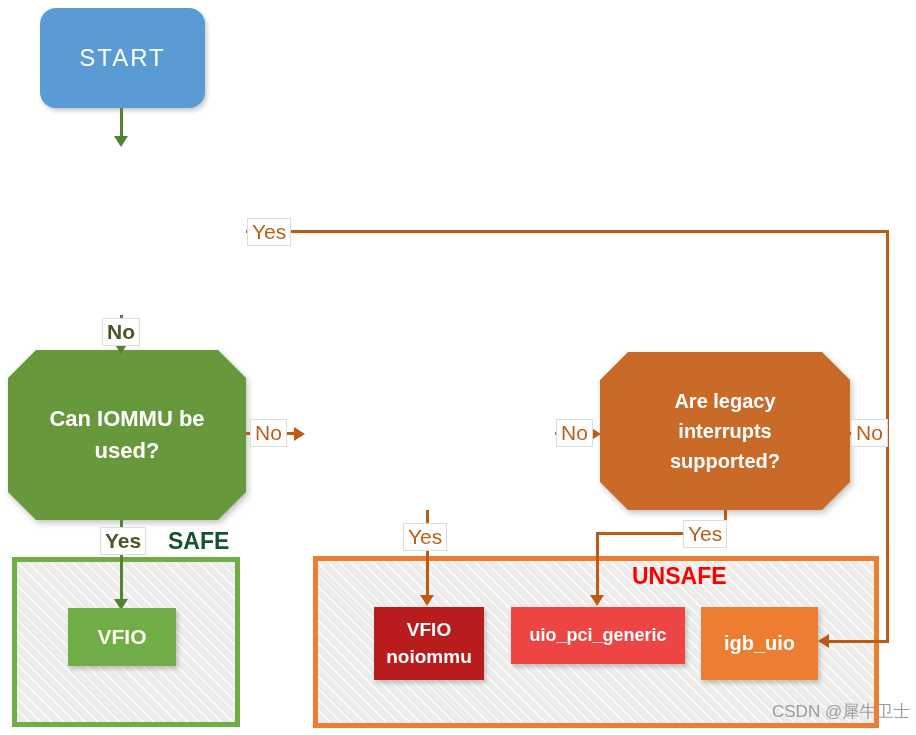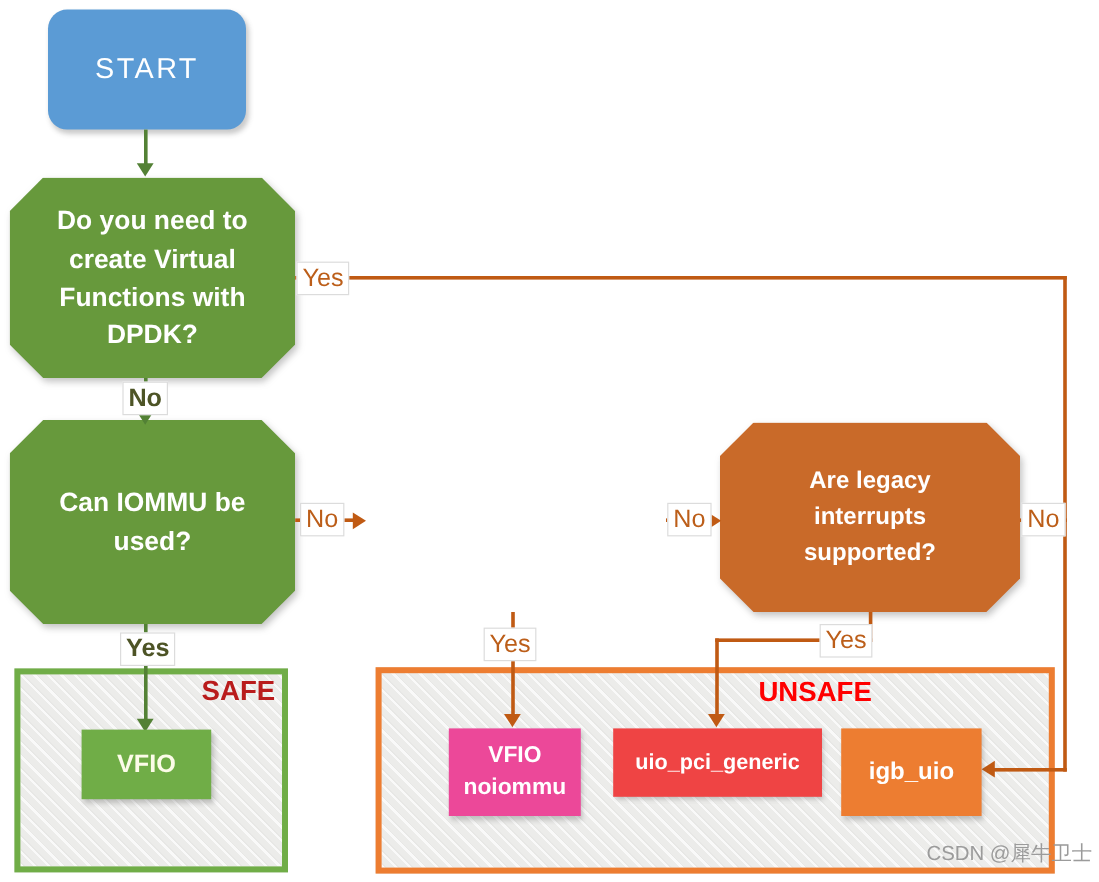--- a/index.html
+++ b/index.html
@@ -56,21 +56,21 @@
   
   .watermark{position:absolute;left:772px;top:700px;z-index:9;color:#9B9B9B;font-size:17px;}
 </style>
 </head>
 <body>
 
 <div id="canvas">
 
   <div class="group group-safe" style="left:12px;top:557px;width:218px;height:160px;"></div>
   <div class="group group-unsafe" style="left:313px;top:556px;width:556px;height:162px;"></div>
-  <div class="group-label" style="left:168px;top:562px;color:#b91c1c;">SAFE</div>
+  <div class="group-label" style="left:168px;top:528px;color:#14532d;">SAFE</div>
   <div class="group-label" style="left:632px;top:563px;color:#FF0000;">UNSAFE</div>
 
   <div class="line line-g" style="left:120px;top:108px;width:3px;height:30px;"></div>
   <div class="ah ah-down-g" style="left:114px;top:136px;"></div>
 
   <div class="line line-o" style="left:246px;top:230px;width:643px;height:3px;"></div>
   <div class="line line-o" style="left:886px;top:230px;width:3px;height:413px;"></div>
   <div class="line line-o" style="left:828px;top:640px;width:61px;height:3px;"></div>
   <div class="ah ah-left-o" style="left:818px;top:634px;"></div>
 
@@ -93,44 +93,39 @@
 
   <div class="line line-o" style="left:724px;top:510px;width:3px;height:25px;"></div>
   <div class="line line-o" style="left:596px;top:532px;width:131px;height:3px;"></div>
   <div class="line line-o" style="left:596px;top:532px;width:3px;height:66px;"></div>
   <div class="ah ah-down-o" style="left:590px;top:595px;"></div>
 
   <div class="startbox">
     <span>START</span>
   </div>
 
-  <div class="oct-wrap" style="left:8px;top:148px;width:238px;height:167px;">
-    <div class="octagon oct-green" style="font-size:22px;line-height:1.45;padding:0 12px;box-sizing:border-box;">
-      <span>Do you need to create Virtual Functions with DPDK?</span>
-    </div>
-  </div>
 
   <div class="oct-wrap" style="left:8px;top:350px;width:238px;height:170px;">
     <div class="octagon oct-green" style="font-size:22px;line-height:1.45;padding:0 18px;box-sizing:border-box;">
       <span>Can IOMMU be used?</span>
     </div>
   </div>
 
 
   <div class="oct-wrap" style="left:600px;top:352px;width:250px;height:158px;">
     <div class="octagon oct-orange" style="font-size:20px;line-height:1.5;padding:12px 48px;box-sizing:border-box;">
       <span>Are legacy interrupts supported?</span>
     </div>
   </div>
 
   <div class="resultbox" style="left:68px;top:608px;width:108px;height:58px;background:#70AD47;font-size:21px;color:#FCFCE8;">
     <span>VFIO</span>
   </div>
 
-  <div class="resultbox" style="left:374px;top:607px;width:110px;height:73px;background:#ec4899;font-size:19px;line-height:1.4;">
+  <div class="resultbox" style="left:374px;top:607px;width:110px;height:73px;background:#b91c1c;font-size:19px;line-height:1.4;">
     <span>VFIO noiommu</span>
   </div>
 
   <div class="resultbox" style="left:511px;top:607px;width:174px;height:57px;background:#ef4444;font-size:18px;">
     <span>uio_pci_generic</span>
   </div>
 
   <div class="resultbox" style="left:701px;top:607px;width:117px;height:73px;background:#ED7D31;font-size:20px;">
     <span>igb_uio</span>
   </div>

